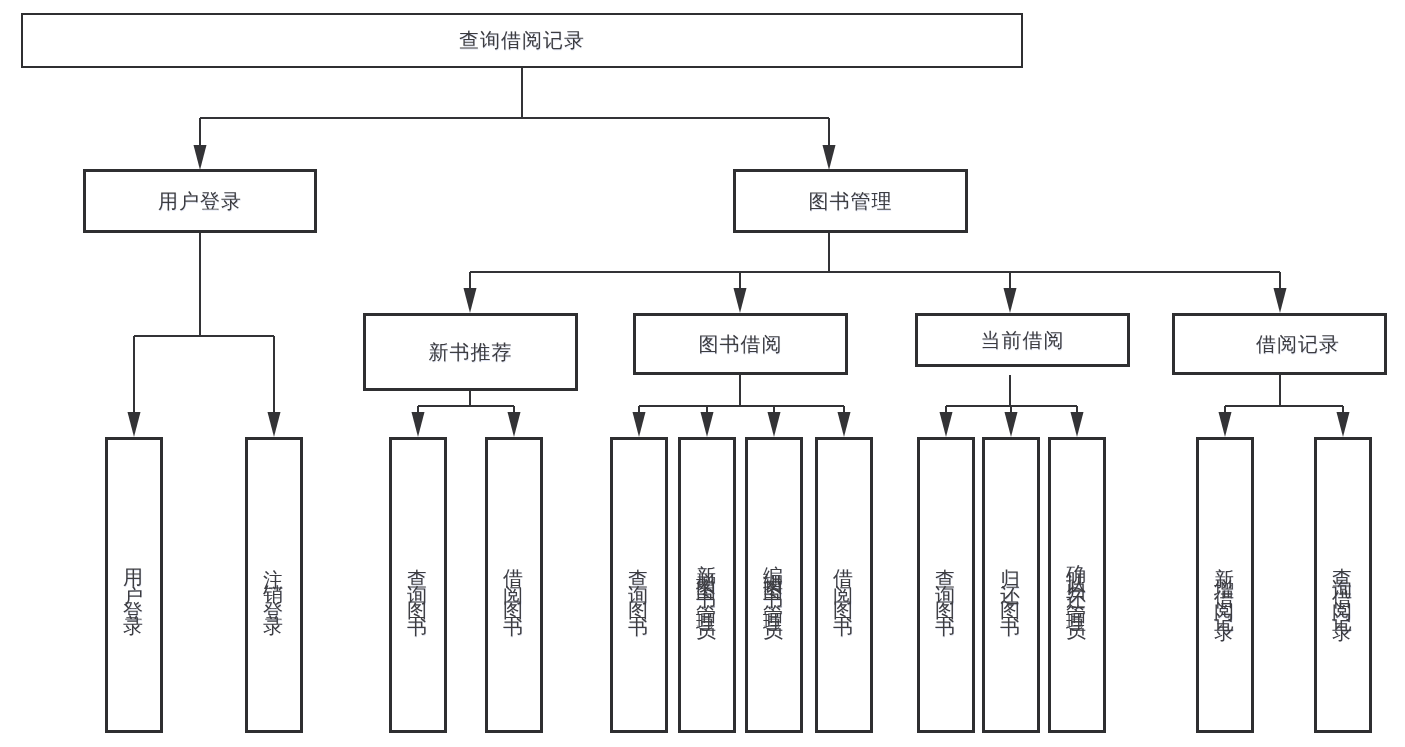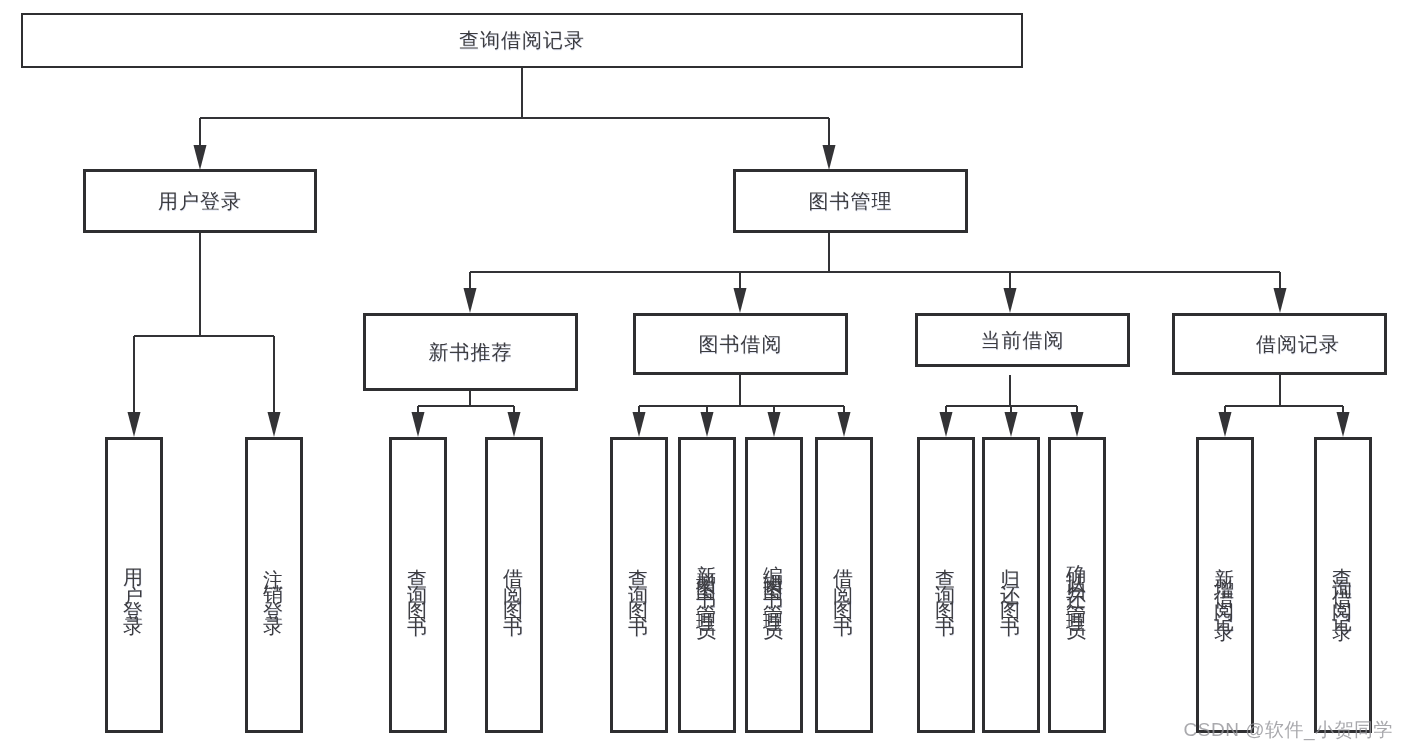--- a/index.html
+++ b/index.html
@@ -154,15 +154,14 @@
   <div class="node v sp9" style="left:745px; top:437px; width:58px; height:296px;">编辑图书（管理员）</div>
   <div class="node v" style="left:815px; top:437px; width:58px; height:296px;">借阅图书</div>
 
   <div class="node v" style="left:917px; top:437px; width:58px; height:296px;">查询图书</div>
   <div class="node v" style="left:982px; top:437px; width:58px; height:296px;">归还图书</div>
   <div class="node v sp9" style="left:1048px; top:437px; width:58px; height:296px;">确认归还（管理员）</div>
 
   <div class="node v sp6" style="left:1196px; top:437px; width:58px; height:296px;">新增借阅记录</div>
   <div class="node v sp6" style="left:1314px; top:437px; width:58px; height:296px;">查询借阅记录</div>
 
-  <div class="watermark">CSDN @软件_小贺同学</div>
 
 </div>
 
 </body></html>

